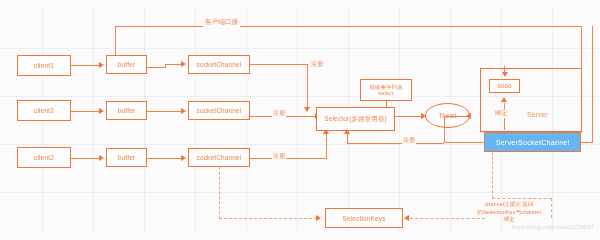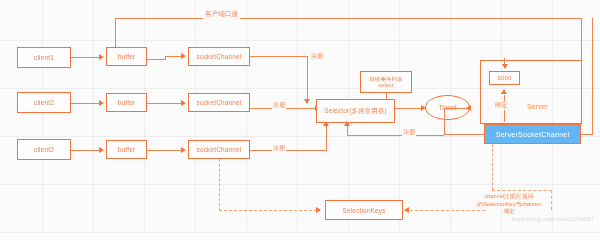--- a/index.html
+++ b/index.html
@@ -10,20 +10,21 @@
     overflow:hidden;
   }
   #canvas{
     position:relative;width:600px;height:233px;
     background-color:#fbfbfb;
     background-image:
       linear-gradient(to right, rgba(200,205,215,.28) 1px, transparent 1px),
       linear-gradient(to bottom, rgba(200,205,215,.28) 1px, transparent 1px);
     background-size:51px 48px;
     background-position:-9px -8px;
+    margin-top:8px;
   }
   .box{
     position:absolute;box-sizing:border-box;
     border:1.3px solid #f2743a;
     background:#fdfdfd;
     color:#f2834e;
     display:flex;align-items:center;justify-content:center;
     font-size:6.4px;letter-spacing:.2px;
     white-space:nowrap;
   }

